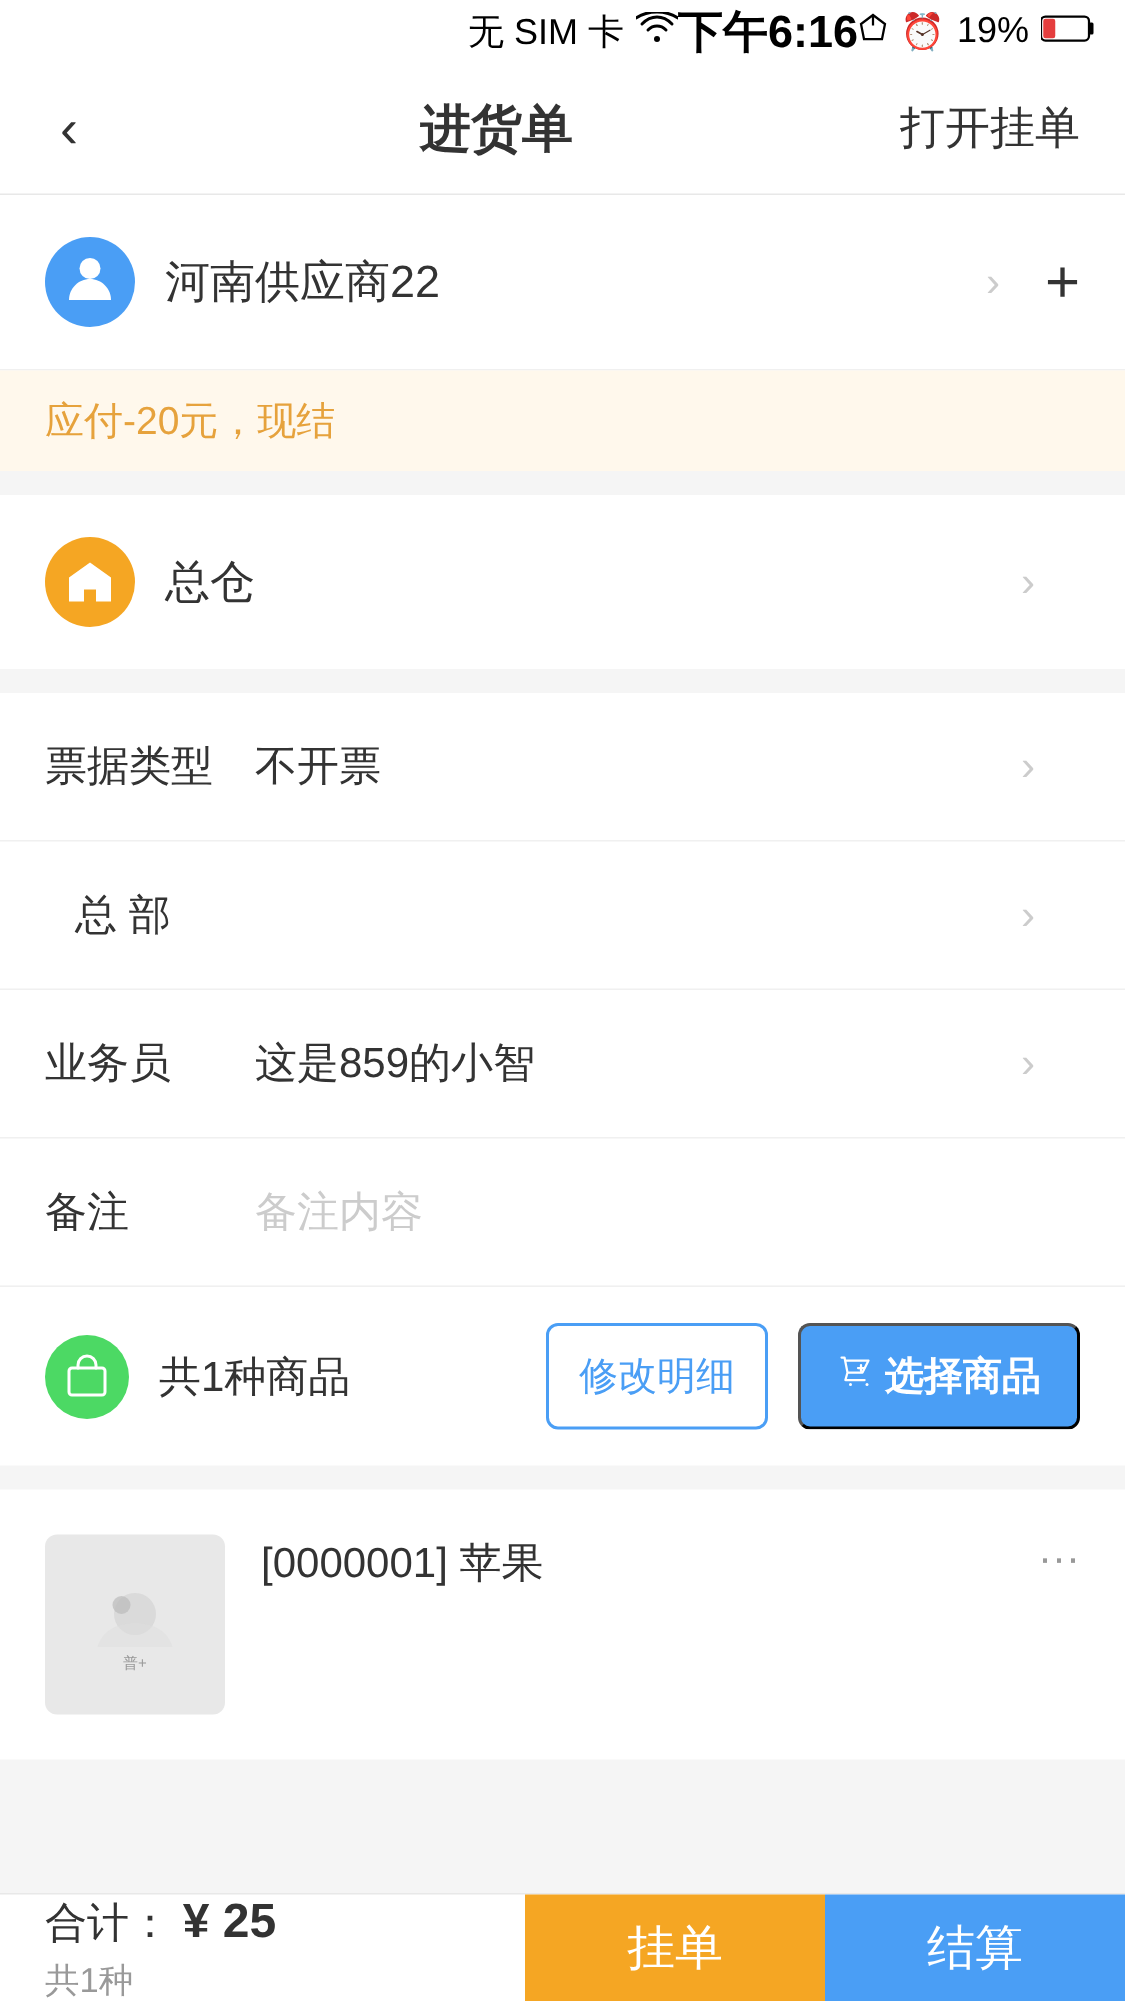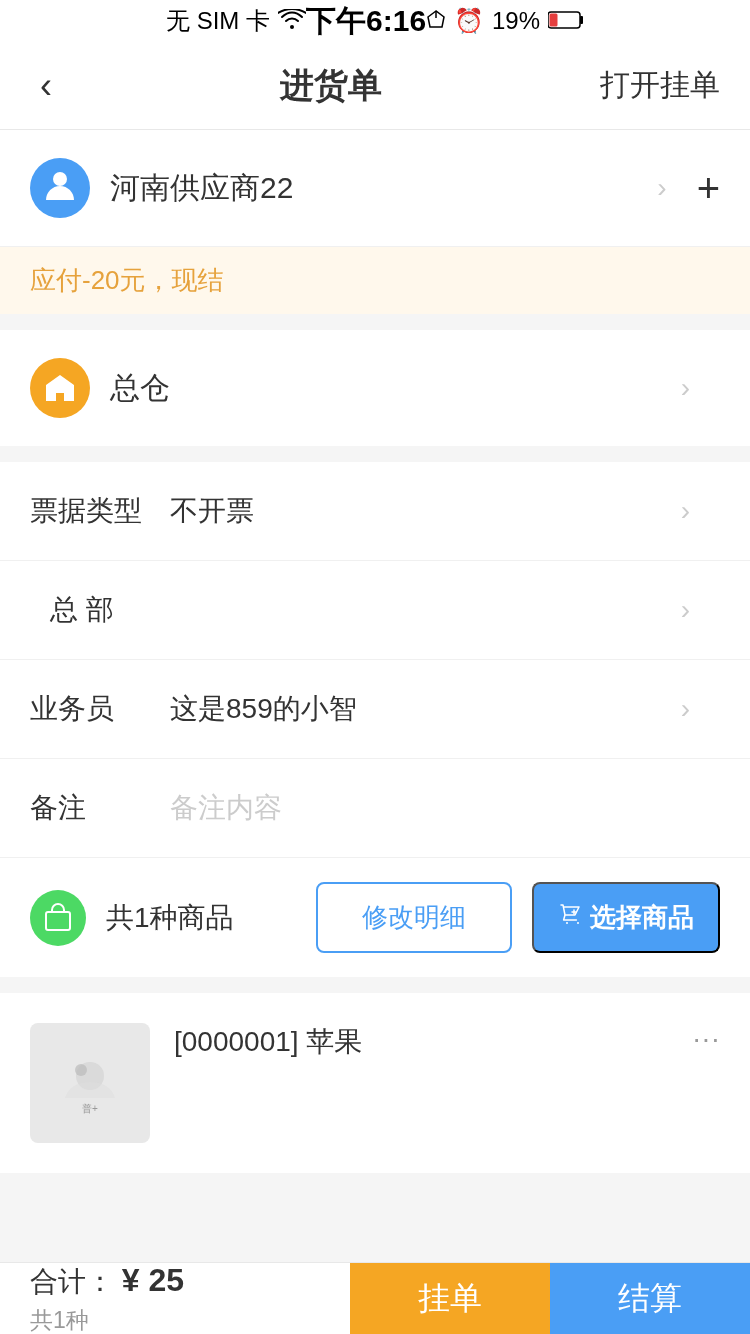--- a/index.html
+++ b/index.html
@@ -12,21 +12,21 @@
       overflow-x: hidden;
       font-size: 28px;
     }
 
     
     .status-bar {
       background: #fff;
       height: 42px;
       display: flex;
       align-items: center;
-      justify-content: center;
+      justify-content: flex-end;
       padding: 0 20px;
       font-size: 24px;
       color: #000;
     }
     .status-left { display: flex; align-items: center; gap: 8px; }
     .status-center { font-size: 30px; font-weight: 600; }
     .status-right { display: flex; align-items: center; gap: 8px; font-size: 24px; }
 
     
     .nav-bar {
@@ -189,21 +189,21 @@
     }
     .product-count-text {
       flex: 1;
       font-size: 28px;
       color: #333;
     }
     .btn-outline {
       border: 2px solid #4a9ef5;
       color: #4a9ef5;
       background: #fff;
-      padding: 16px 44px;
+      padding: 16px 20px;
       border-radius: 8px;
       font-size: 26px;
       cursor: pointer;
     }
     .btn-blue {
       background: #4a9ef5;
       color: #fff;
       padding: 16px 24px;
       border-radius: 8px;
       font-size: 26px;

